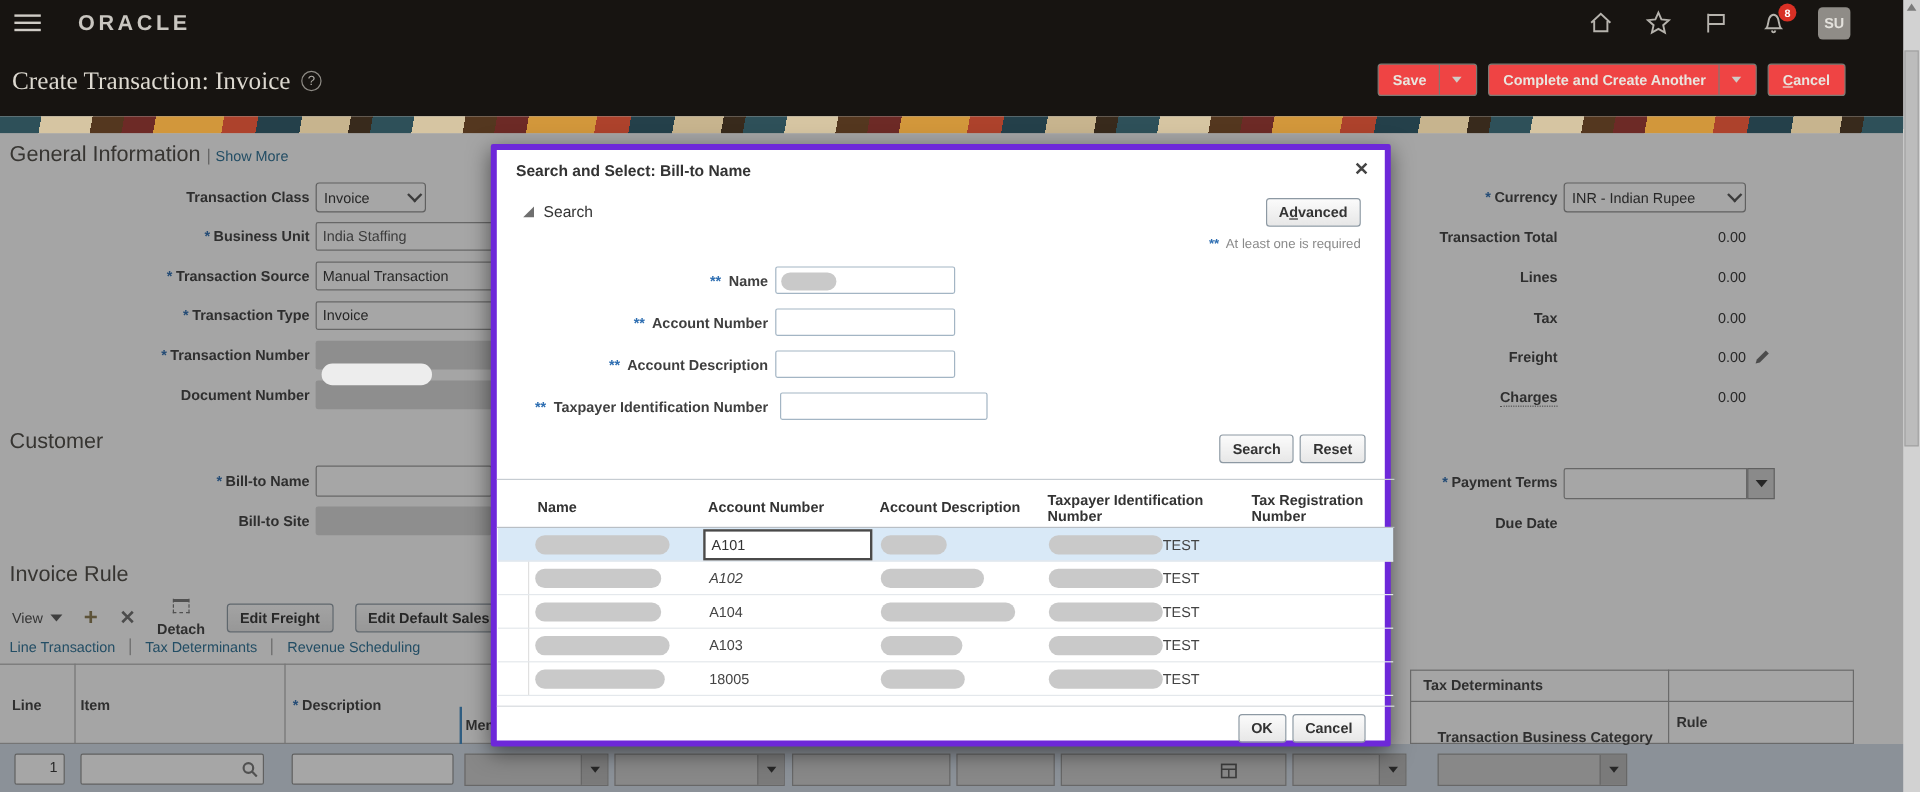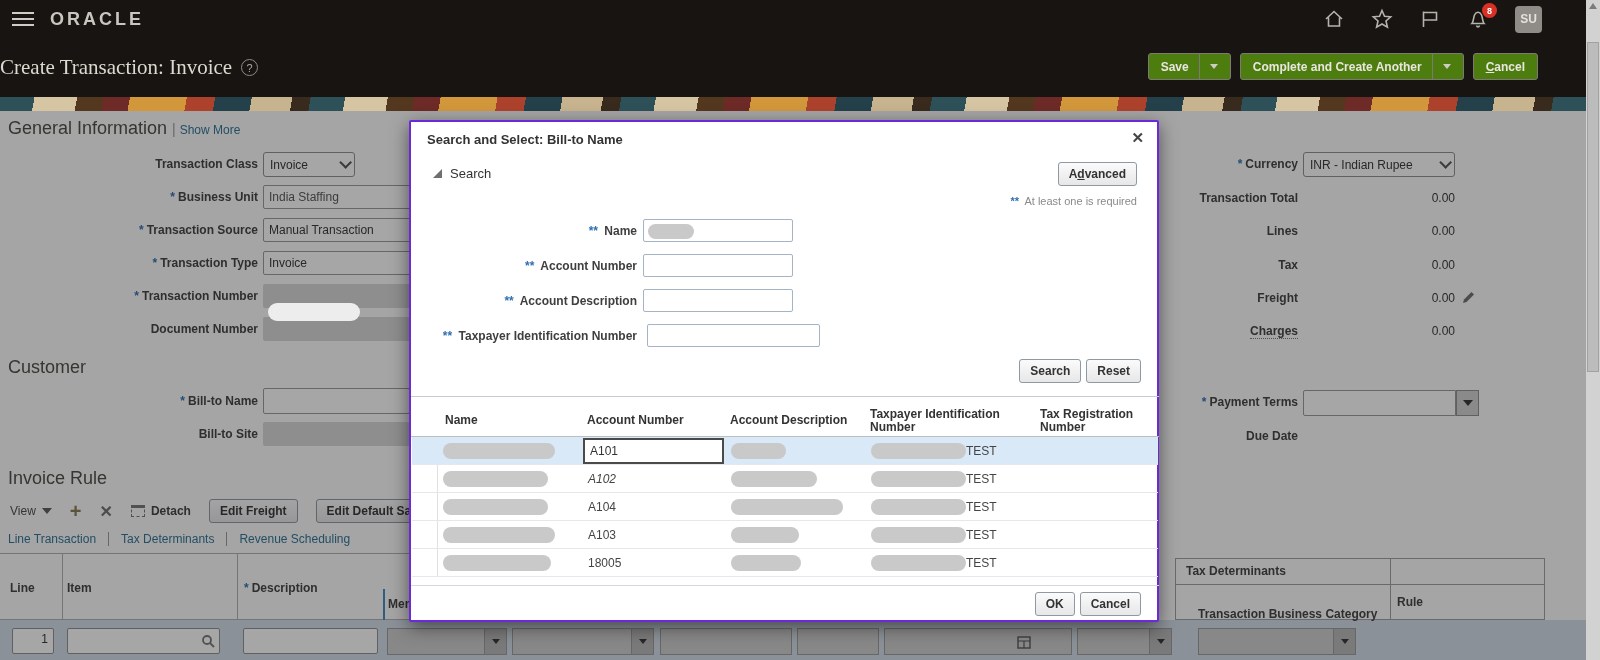--- a/index.html
+++ b/index.html
@@ -4,31 +4,31 @@
 <style>
   * { box-sizing: border-box; margin: 0; padding: 0; }
   html,body { width:1600px; height:660px; overflow:hidden; }
   body { font-family:"Liberation Sans", sans-serif; background:#fdfdfd; position:relative; font-size:12px; color:#3a3a3a; }
 
   
   .header { position:absolute; left:0; top:0; width:1600px; height:97px; background:#171411; z-index:10; }
   .topbar { position:absolute; left:0; top:0; width:100%; height:38px; display:flex; align-items:center; }
   .hamburger { margin-left:12px; width:22px; cursor:pointer; }
   .hamburger div { height:2px; background:#cfccc6; margin:4px 0; }
-  .logo { margin-left:16px; font-weight:bold; font-size:18px; letter-spacing:3px; color:#c9c6c0; }
+  .logo { margin-left:31px; font-weight:bold; font-size:18px; letter-spacing:3px; color:#c9c6c0; }
   .topbar-right { position:absolute; right:58px; top:0; height:38px; display:flex; align-items:center; gap:26px; }
   .tb-icon { width:22px; height:22px; position:relative; cursor:pointer; }
   .tb-icon svg { width:22px; height:22px; stroke:#b6b3ad; fill:none; stroke-width:1.6; }
   .badge { position:absolute; top:-5px; right:-8px; min-width:15px; height:15px; border-radius:8px; color:#fff; font-size:9px; font-weight:bold; display:flex; align-items:center; justify-content:center; padding:0 3px; }
   .avatar { width:27px; height:27px; border-radius:4px; background:#8f8c87; color:#e3e1dc; font-size:12px; font-weight:bold; display:flex; align-items:center; justify-content:center; cursor:pointer; }
   .titlebar { position:absolute; left:0; top:38px; width:100%; height:59px; }
-  .page-title { position:absolute; left:0; top:17px; font-family:"Liberation Serif", serif; font-size:21px; color:#ddd9d0; display:flex; align-items:center; gap:9px; }
+  .page-title { position:absolute; left:10px; top:17px; font-family:"Liberation Serif", serif; font-size:21px; color:#ddd9d0; display:flex; align-items:center; gap:9px; }
   .help-circ { width:17px; height:17px; border:1.5px solid #8f8c86; border-radius:50%; color:#aeaba5; font-size:11px; font-family:"Liberation Sans",sans-serif; display:flex; align-items:center; justify-content:center; }
   .hdr-buttons { position:absolute; right:62px; top:15px; display:flex; gap:9px; }
-  .hbtn { background:#4d7c0f; border:1px solid #7d7a74; border-radius:3px; color:#e9e6df; font-size:12px; font-weight:bold; height:27px; display:flex; align-items:center; padding:0 12px; cursor:pointer; }
+  .hbtn { background:#ef4444; border:1px solid #7d7a74; border-radius:3px; color:#e9e6df; font-size:12px; font-weight:bold; height:27px; display:flex; align-items:center; padding:0 12px; cursor:pointer; }
   .hbtn .sep { width:1px; height:100%; background:#7d7a74; margin:0 0 0 10px; }
   .hbtn .caret { margin-left:10px; width:0; height:0; border-left:4px solid transparent; border-right:4px solid transparent; border-top:5px solid #cfccc6; }
   .u { text-decoration:underline; }
 
   
   .banner { position:absolute; left:0; top:97px; width:1600px; height:14px; z-index:10;
     background:repeating-linear-gradient(100deg,#2e5059 0 34px,#d6c5a2 34px 76px,#54371f 76px 102px,#6d2a26 102px 128px,#d2973b 128px 184px,#ad422c 184px 212px,#24404a 212px 248px,#c7b48e 248px 288px,#382a1c 288px 306px); }
 
   
   .page { position:absolute; left:0; top:111px; width:1600px; height:549px; background:#fdfdfd; }
@@ -47,21 +47,21 @@
 
   .blob { background:#c9c9c9; border-radius:9px; display:inline-block; }
   .wblob { position:absolute; background:#ededed; border-radius:10px; z-index:60; }
 
   
   .ilines-toolbar { position:absolute; display:flex; align-items:center; gap:18px; }
   .view-menu { display:flex; align-items:center; gap:6px; font-size:12px; color:#4a4a4a; cursor:pointer; }
   .tri-down { width:0; height:0; border-left:5px solid transparent; border-right:5px solid transparent; border-top:6px solid #5a5a5a; }
   .plus-icon { font-size:20px; font-weight:bold; color:#8a7a50; cursor:pointer; line-height:18px; }
   .x-icon { font-size:16px; font-weight:bold; color:#6f6f6f; cursor:pointer; }
-  .detach { display:flex; align-items:center; gap:6px; cursor:pointer; font-weight:bold; color:#3f3f3f; }
+  .detach { display:flex; align-items:center; gap:6px; cursor:pointer; font-weight:bold; color:#3f3f3f;flex-direction:column; }
   .detach-ic { width:14px; height:12px; border:1.5px dashed #777; border-top:3px solid #777; }
   .gbtn { background:linear-gradient(#fbfbfb,#e7e7e7); border:1px solid #8d99a3; border-radius:3px; font-size:12px; font-weight:bold; color:#333; padding:4px 10px; cursor:pointer; white-space:nowrap; }
   .tabs { position:absolute; display:flex; align-items:center; gap:12px; font-size:12px; }
   .tabs .tsep { width:1px; height:14px; background:#9a9a9a; }
 
   
   .grid-line { position:absolute; background:#b0b0b0; }
   .blue-line { position:absolute; width:2px; background:#3f89c4; }
   .col-head { position:absolute; font-weight:bold; color:#3f3f3f; font-size:12px; }
   .line-row { position:absolute; background:#d3dee8; }
@@ -74,21 +74,21 @@
 
   
   .rt-border { position:absolute; border:1px solid #9f9f9f; }
 
   
   .scrollbar { position:absolute; right:0; top:0; width:14px; height:660px; background:#d2d2d2; z-index:70; }
   .sb-arrow { position:absolute; top:3px; left:3px; width:0; height:0; border-left:4px solid transparent; border-right:4px solid transparent; border-bottom:6px solid #7b7b7b; }
   .sb-thumb { position:absolute; top:42px; left:1px; width:12px; height:330px; background:#bcbcbc; border:1px solid #a2a2a2; }
 
   
-  .modal { position:absolute; left:409px; top:120px; width:750px; height:502px; background:#fff; border:2px solid #6d28d9; border-radius:2px; box-shadow:0 5px 18px rgba(0,0,0,.5); z-index:100; }
+  .modal { position:absolute; left:409px; top:120px; width:750px; height:502px; background:#fff; border:5px solid #6d28d9; border-radius:2px; box-shadow:0 5px 18px rgba(0,0,0,.5); z-index:100; }
   .m-title { position:absolute; left:16px; top:10px; font-weight:bold; font-size:13px; color:#333; }
   .m-close { position:absolute; right:13px; top:7px; font-size:15px; color:#444; cursor:pointer; font-weight:bold; }
   .m-search-row { position:absolute; left:22px; top:44px; display:flex; align-items:center; gap:8px; font-size:13px; color:#333; cursor:pointer; }
   .disc-tri { width:0; height:0; border-left:9px solid transparent; border-bottom:9px solid #6f6f6f; }
   .m-adv { position:absolute; right:20px; top:40px; }
   .m-note { position:absolute; right:20px; top:73px; font-size:11px; color:#8a8a8a; }
   .m-flabel { position:absolute; text-align:right; font-weight:bold; font-size:12px; color:#3f3f3f; width:220px; }
   .m-input { position:absolute; height:23px; background:#fff; border:1px solid #a3b5c4; border-radius:2px; }
   .m-btns { position:absolute; right:16px; display:flex; gap:5px; }
   .res-head { position:absolute; font-weight:bold; font-size:12px; color:#333; line-height:13px; }

